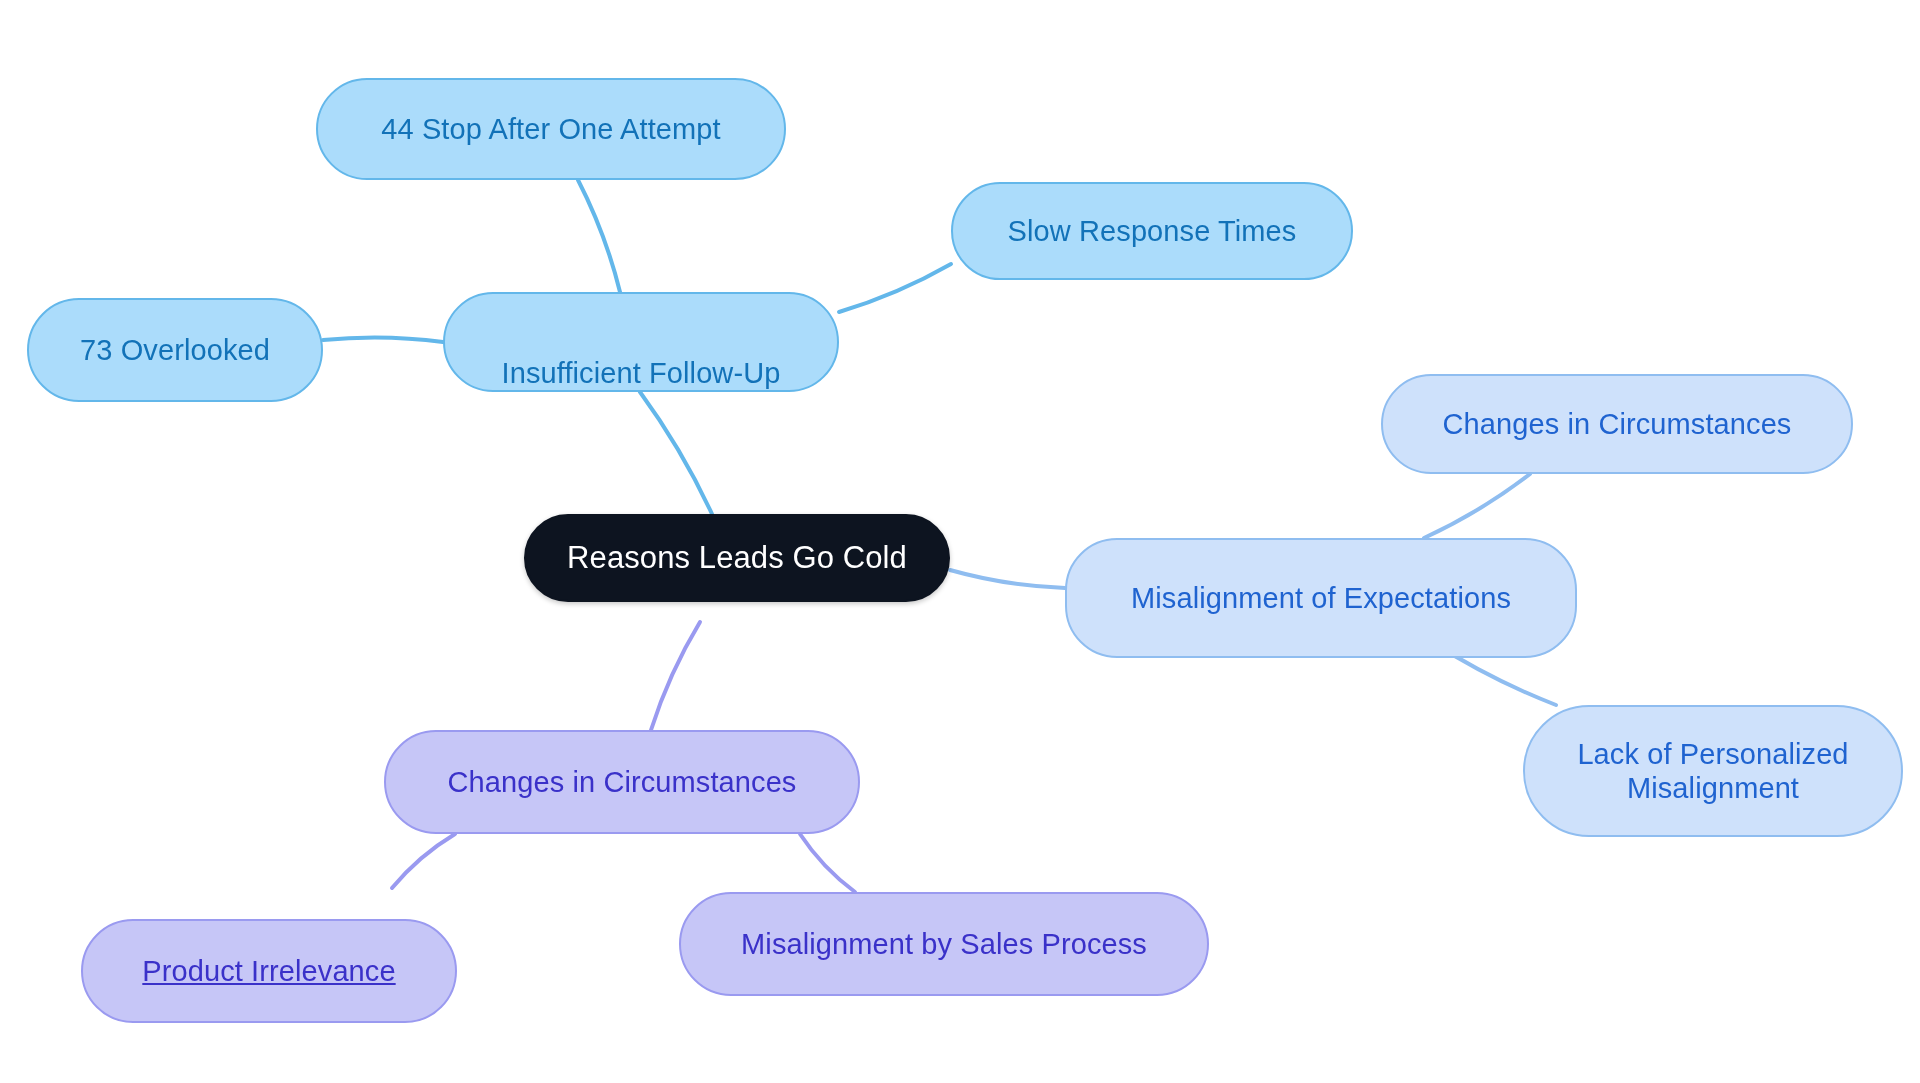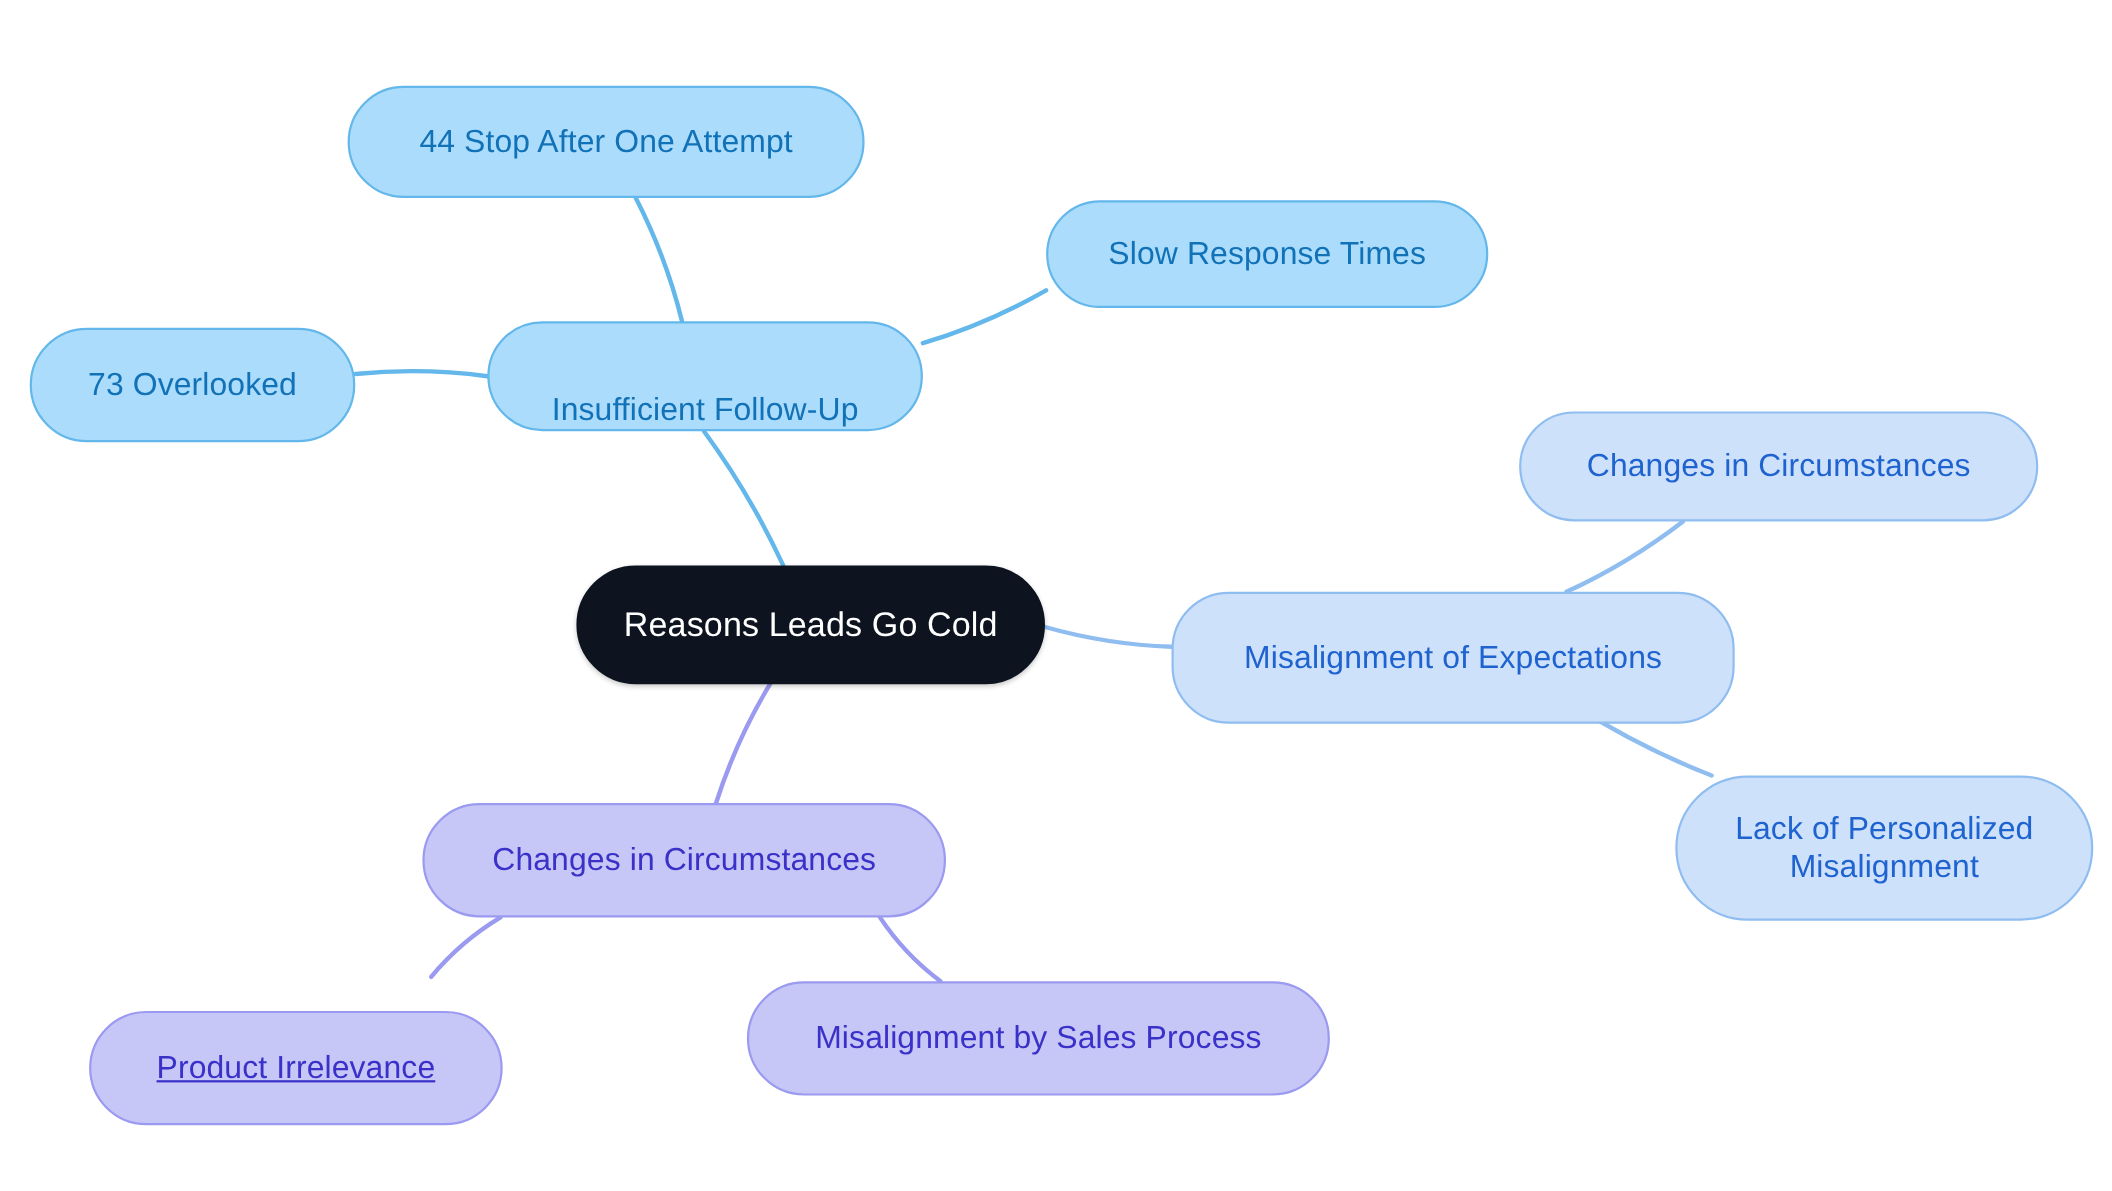--- a/index.html
+++ b/index.html
@@ -72,21 +72,21 @@
       <path d="M 443 342 Q 383.11665046633794 334.0009720197228 323 340" fill="none" stroke="#63b7ea" stroke-width="4" stroke-linecap="round"></path>
       <path d="M 839 312 Q 897.7574350900542 294.4340152101264 951 264" fill="none" stroke="#63b7ea" stroke-width="4" stroke-linecap="round"></path>
       <path d="M 950 570 Q 1006.4175273710629 585.9157973515424 1065 588" fill="none" stroke="#8fbdf0" stroke-width="4" stroke-linecap="round"></path>
       <path d="M 1424 538 Q 1480.6180836932374 511.9924511169245 1530 474" fill="none" stroke="#8fbdf0" stroke-width="4" stroke-linecap="round"></path>
       <path d="M 1432 642 Q 1490.829306791067 679.7407294905985 1556 705" fill="none" stroke="#8fbdf0" stroke-width="4" stroke-linecap="round"></path>
       <path d="M 700 622 Q 669.1254148417111 673.1078271041097 651 730" fill="none" stroke="#9a9af0" stroke-width="4" stroke-linecap="round"></path>
       <path d="M 455 834 Q 418.9444603858082 855.685203783443 392 888" fill="none" stroke="#9a9af0" stroke-width="4" stroke-linecap="round"></path>
       <path d="M 800 834 Q 822.420633041786 867.8166410810651 855 892" fill="none" stroke="#9a9af0" stroke-width="4" stroke-linecap="round"></path>
     </svg>
   <div id="node-layer">
-      <div class="node node-root" style="left: 524px; top: 514px; width: 426px; height: 108px; border-radius: 54px;"><span>Reasons Leads Go Cold</span></div>
+      <div class="node node-root" style="left: 524px; top: 514px; width: 426px; height: 88px; border-radius: 54px;"><span>Reasons Leads Go Cold</span></div>
       <div class="node node-blue" style="left: 443px; top: 292px; width: 396px; height: 100px; border-radius: 50px; align-items: flex-end;"><span>Insufficient Follow-Up</span></div>
       <div class="node node-blue" style="left: 316px; top: 78px; width: 470px; height: 102px; border-radius: 51px;"><span>44 Stop After One Attempt</span></div>
       <div class="node node-blue" style="left: 27px; top: 288px; width: 296px; height: 104px; border-radius: 52px; margin-top: 10px;"><span>73 Overlooked</span></div>
       <div class="node node-blue" style="left: 951px; top: 182px; width: 402px; height: 98px; border-radius: 49px;"><span>Slow Response Times</span></div>
       <div class="node node-lightblue" style="left: 1065px; top: 538px; width: 512px; height: 120px; border-radius: 52px;"><span>Misalignment of Expectations</span></div>
       <div class="node node-lightblue" style="left: 1381px; top: 374px; width: 472px; height: 100px; border-radius: 50px;"><span>Changes in Circumstances</span></div>
       <div class="node node-lightblue" style="left: 1523px; top: 705px; width: 380px; height: 132px; border-radius: 66px;"><span>Lack of Personalized
 Misalignment</span></div>
       <div class="node node-purple" style="left: 384px; top: 730px; width: 476px; height: 104px; border-radius: 52px;"><span>Changes in Circumstances</span></div>
       <div class="node node-purple" style="left: 81px; top: 919px; width: 376px; height: 104px; border-radius: 52px; text-decoration: underline;"><span>Product Irrelevance</span></div>

